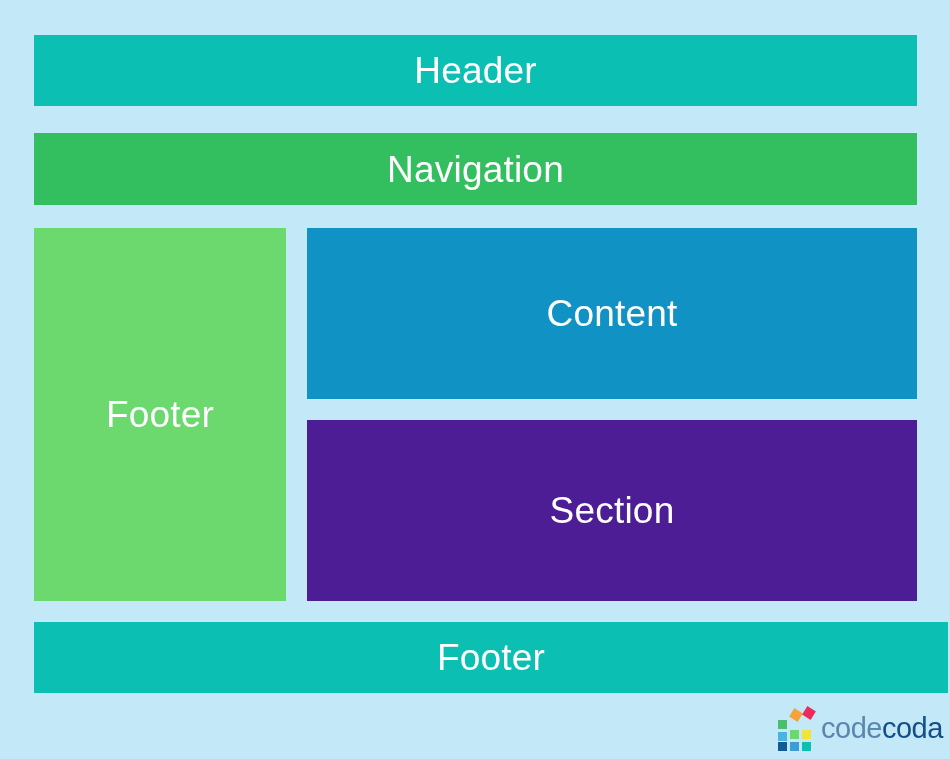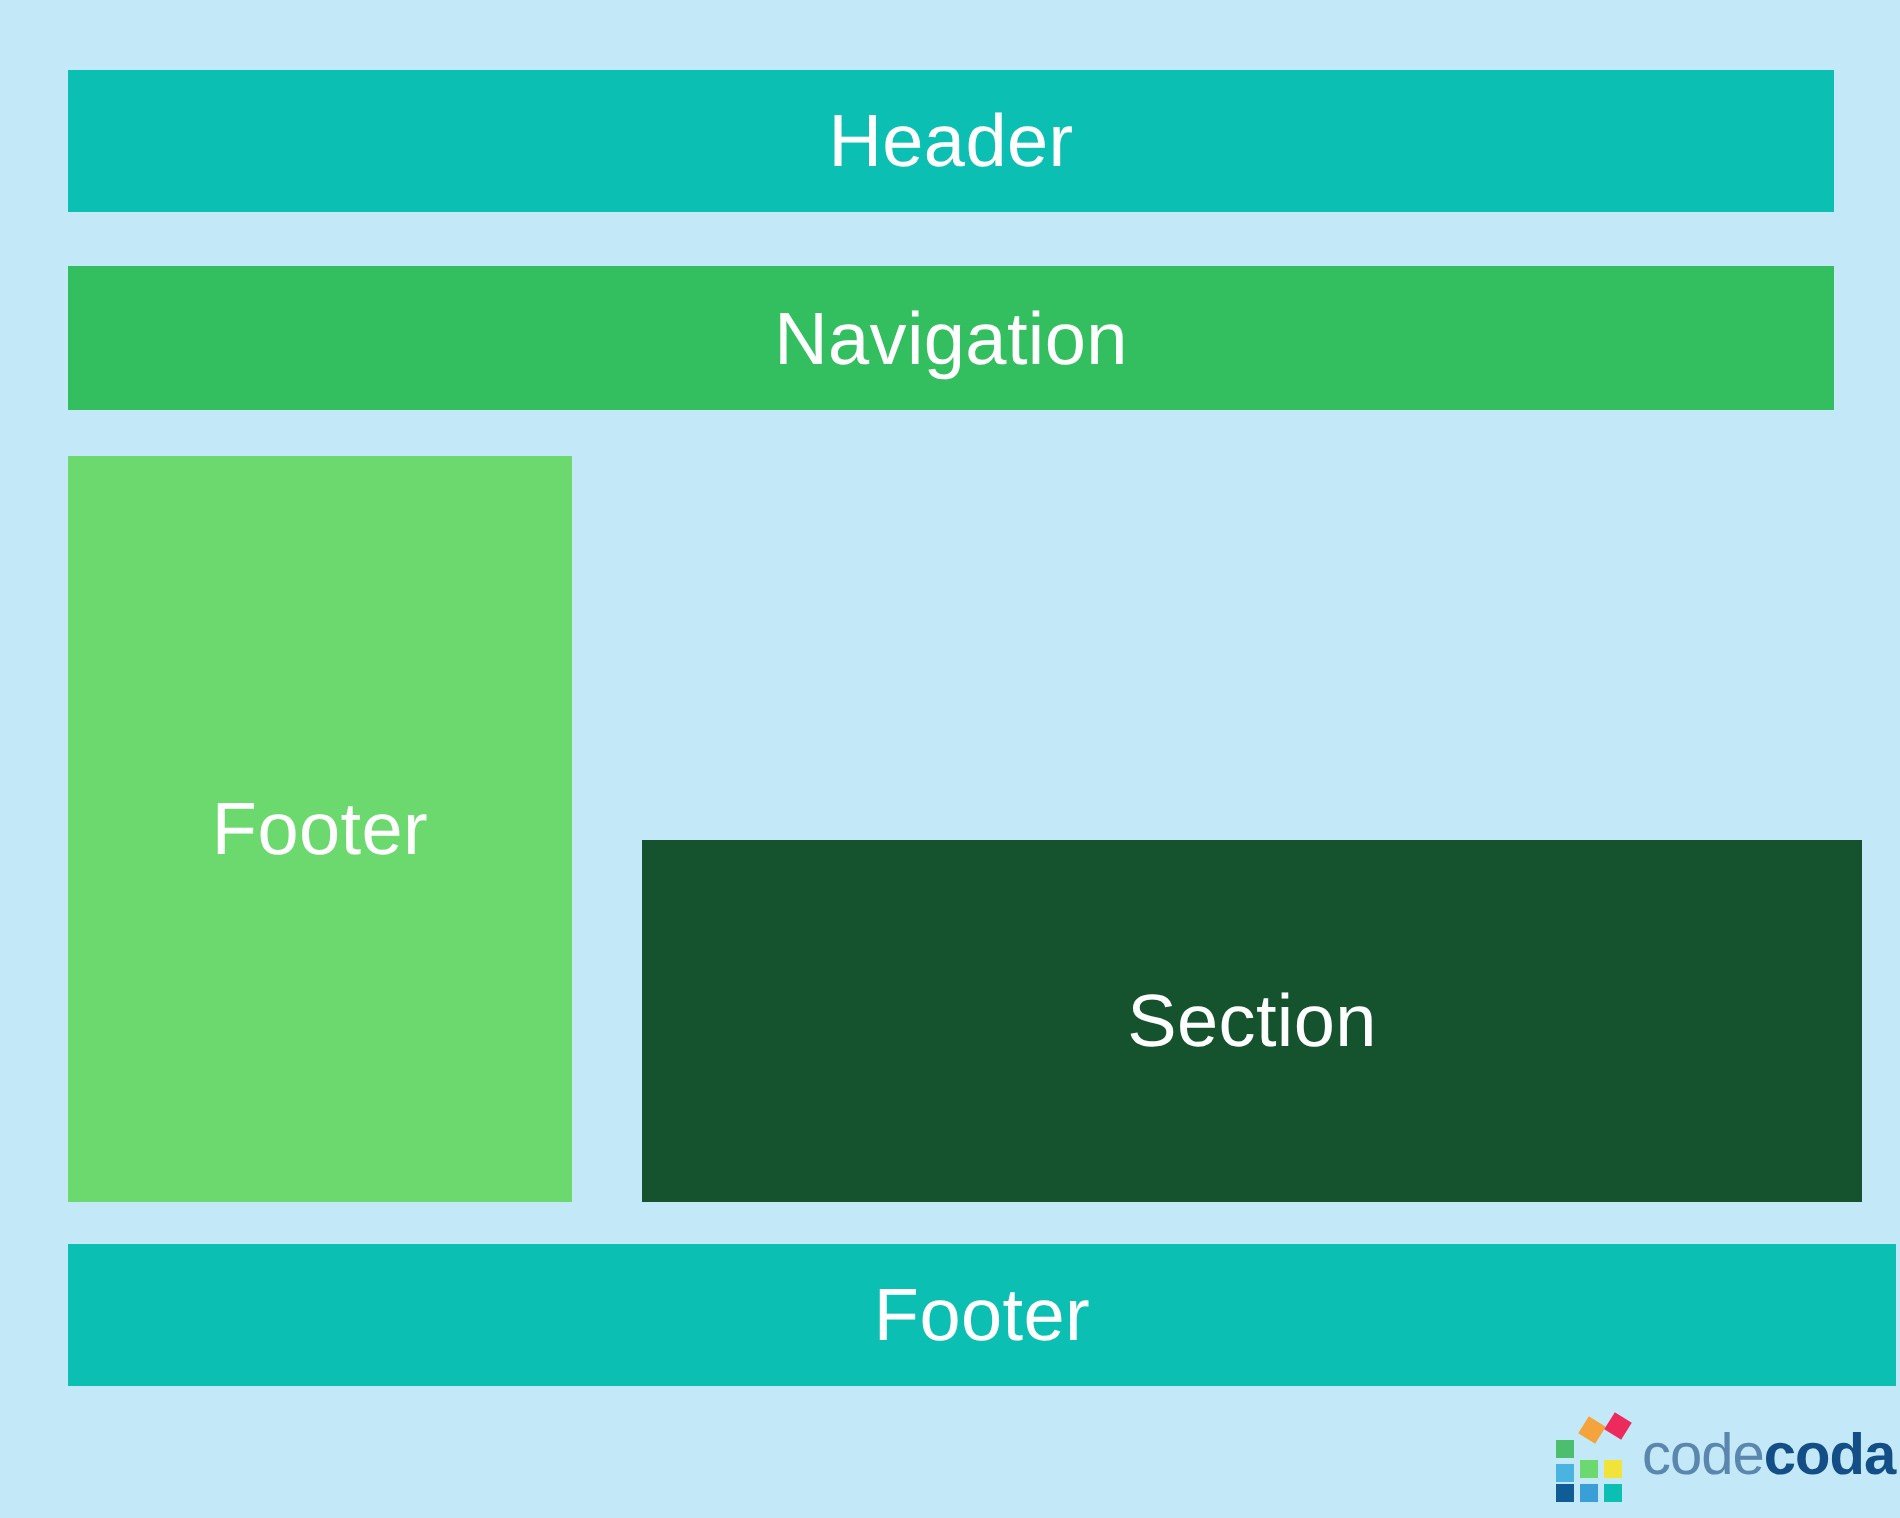--- a/index.html
+++ b/index.html
@@ -95,42 +95,45 @@
     align-items: flex-end;
   }
 
   #logo-word-code {
     color: #5b86ae;
     font-weight: 400;
   }
 
   #logo-word-coda {
     color: #134f86;
-    font-weight: 700;
+    font-weight: 400;
   }
 </style>
 </head>
 <body style="background: rgb(195, 232, 247);">
 
 <div id="diagram">
 
   <div class="block" id="block-header" style="left: 34px; top: 35px; width: 883px; height: 71px; background: rgb(11, 191, 178); color: rgb(255, 255, 255);">
     <span class="block-label">Header</span>
   </div>
 
   <div class="block" id="block-navigation" style="left: 34px; top: 133px; width: 883px; height: 72px; background: rgb(51, 191, 95); color: rgb(255, 255, 255);">
     <span class="block-label">Navigation</span>
   </div>
 
   <div class="block" id="block-aside" style="left: 34px; top: 228px; width: 252px; height: 373px; background: rgb(107, 217, 110); color: rgb(255, 255, 255);">
     <span class="block-label">Footer</span>
   </div>
 
+  <div class="block" id="block-content" style="left: 307px; top: 228px; width: 610px; height: 171px; background: rgb(17, 146, 196); color: rgb(255, 255, 255);">
+    <span class="block-label">Content</span>
+  </div>
 
-  <div class="block" id="block-section" style="left: 321px; top: 420px; width: 610px; height: 181px; background: #14532d; color: rgb(255, 255, 255);">
+  <div class="block" id="block-section" style="left: 307px; top: 420px; width: 610px; height: 181px; background: #4c1d95; color: rgb(255, 255, 255);">
     <span class="block-label">Section</span>
   </div>
 
   <div class="block" id="block-footer" style="left: 34px; top: 622px; width: 914px; height: 71px; background: rgb(11, 191, 178); color: rgb(255, 255, 255);">
     <span class="block-label">Footer</span>
   </div>
 
   <div id="logo">
     <div id="logo-mark">
         <span class="sq" style="background: rgb(76, 191, 110); left: 0px; top: 12px;"></span>

